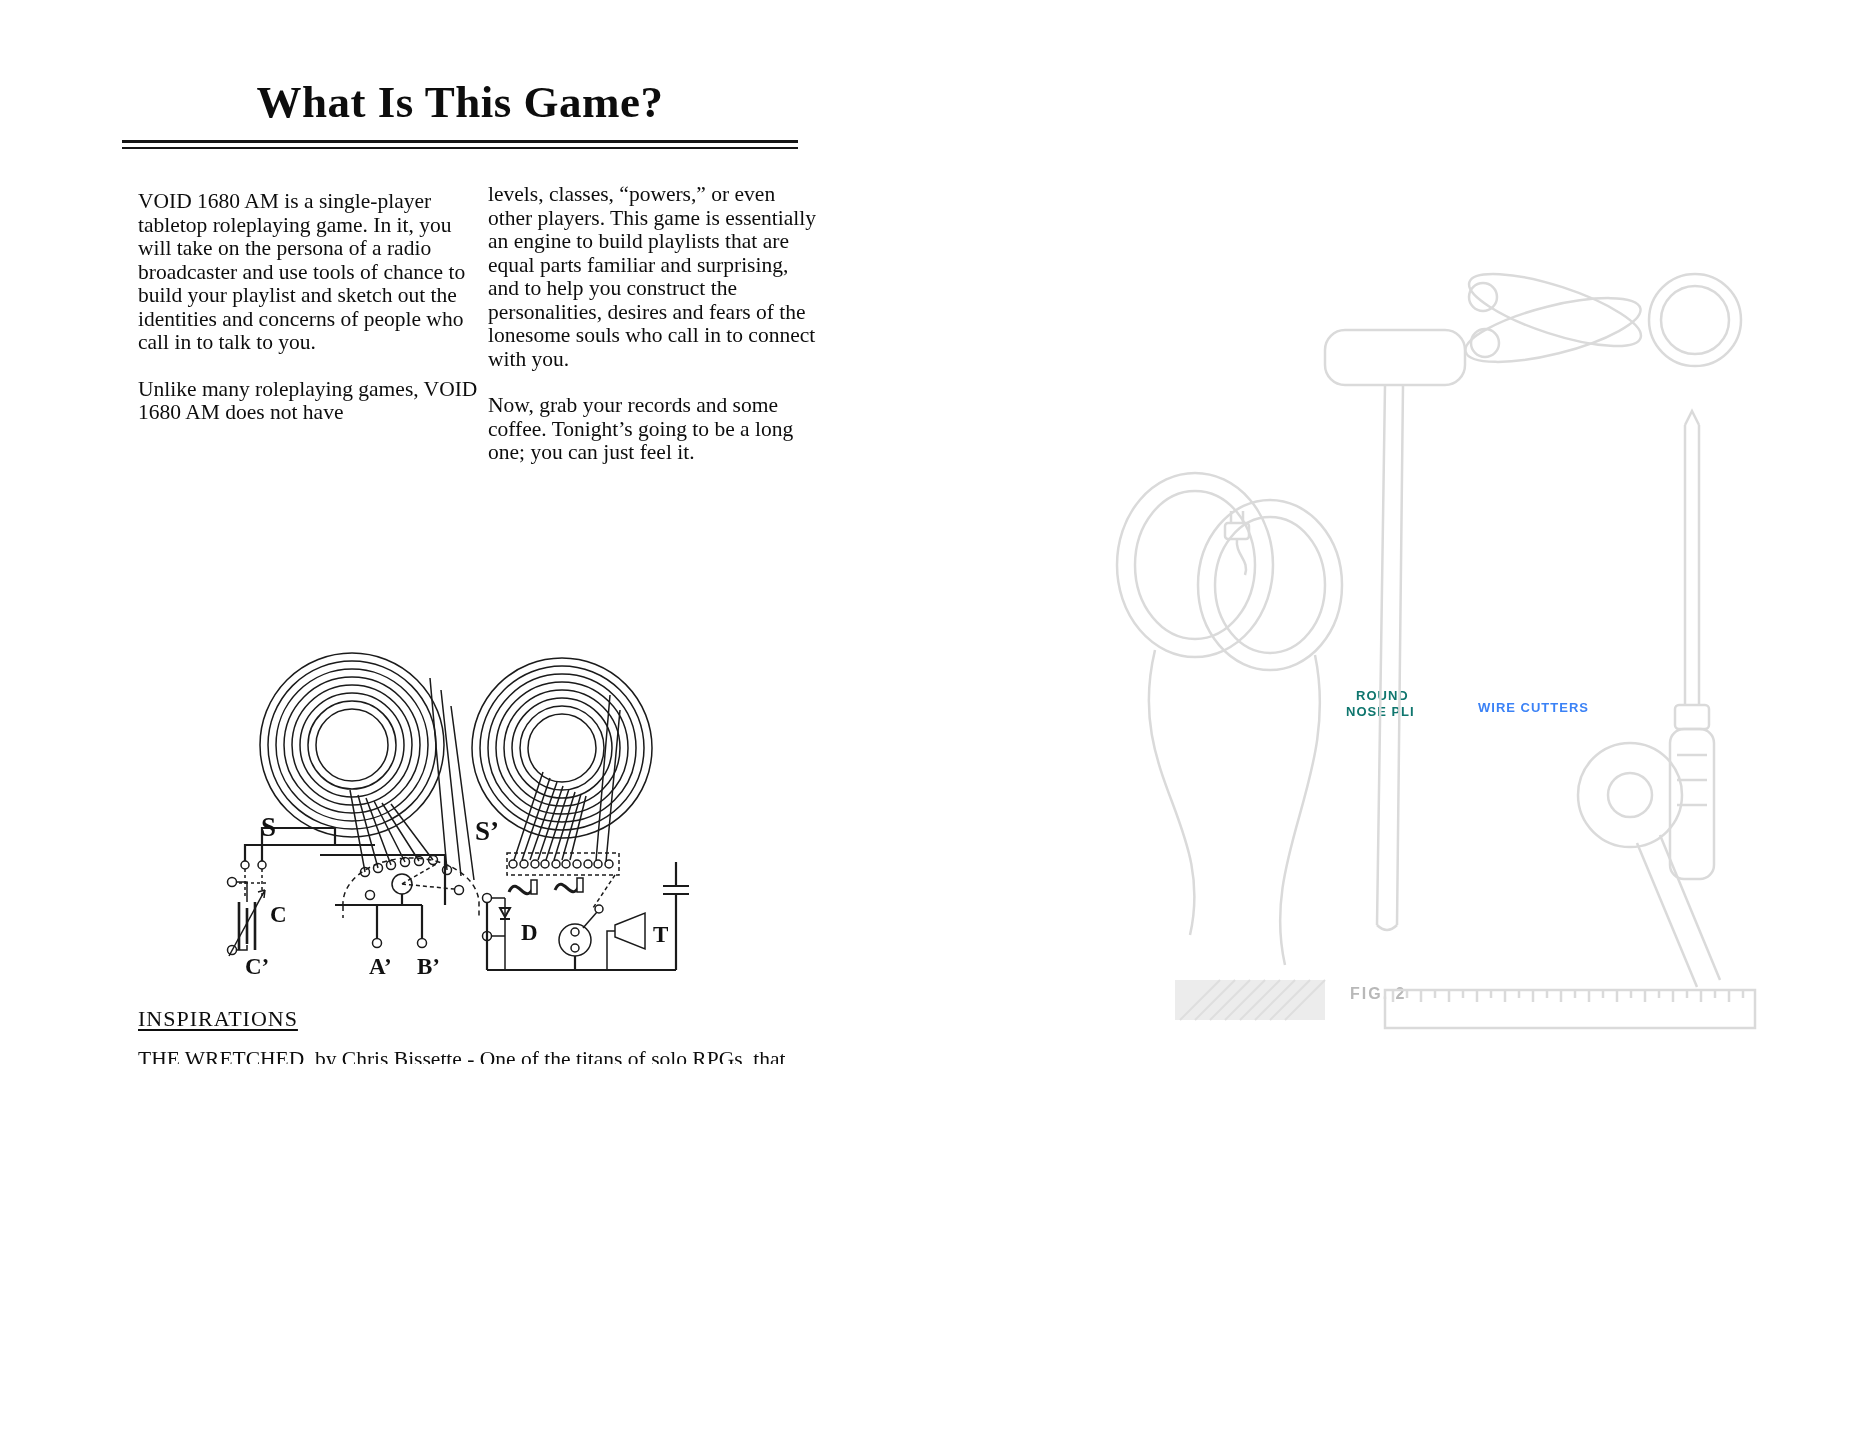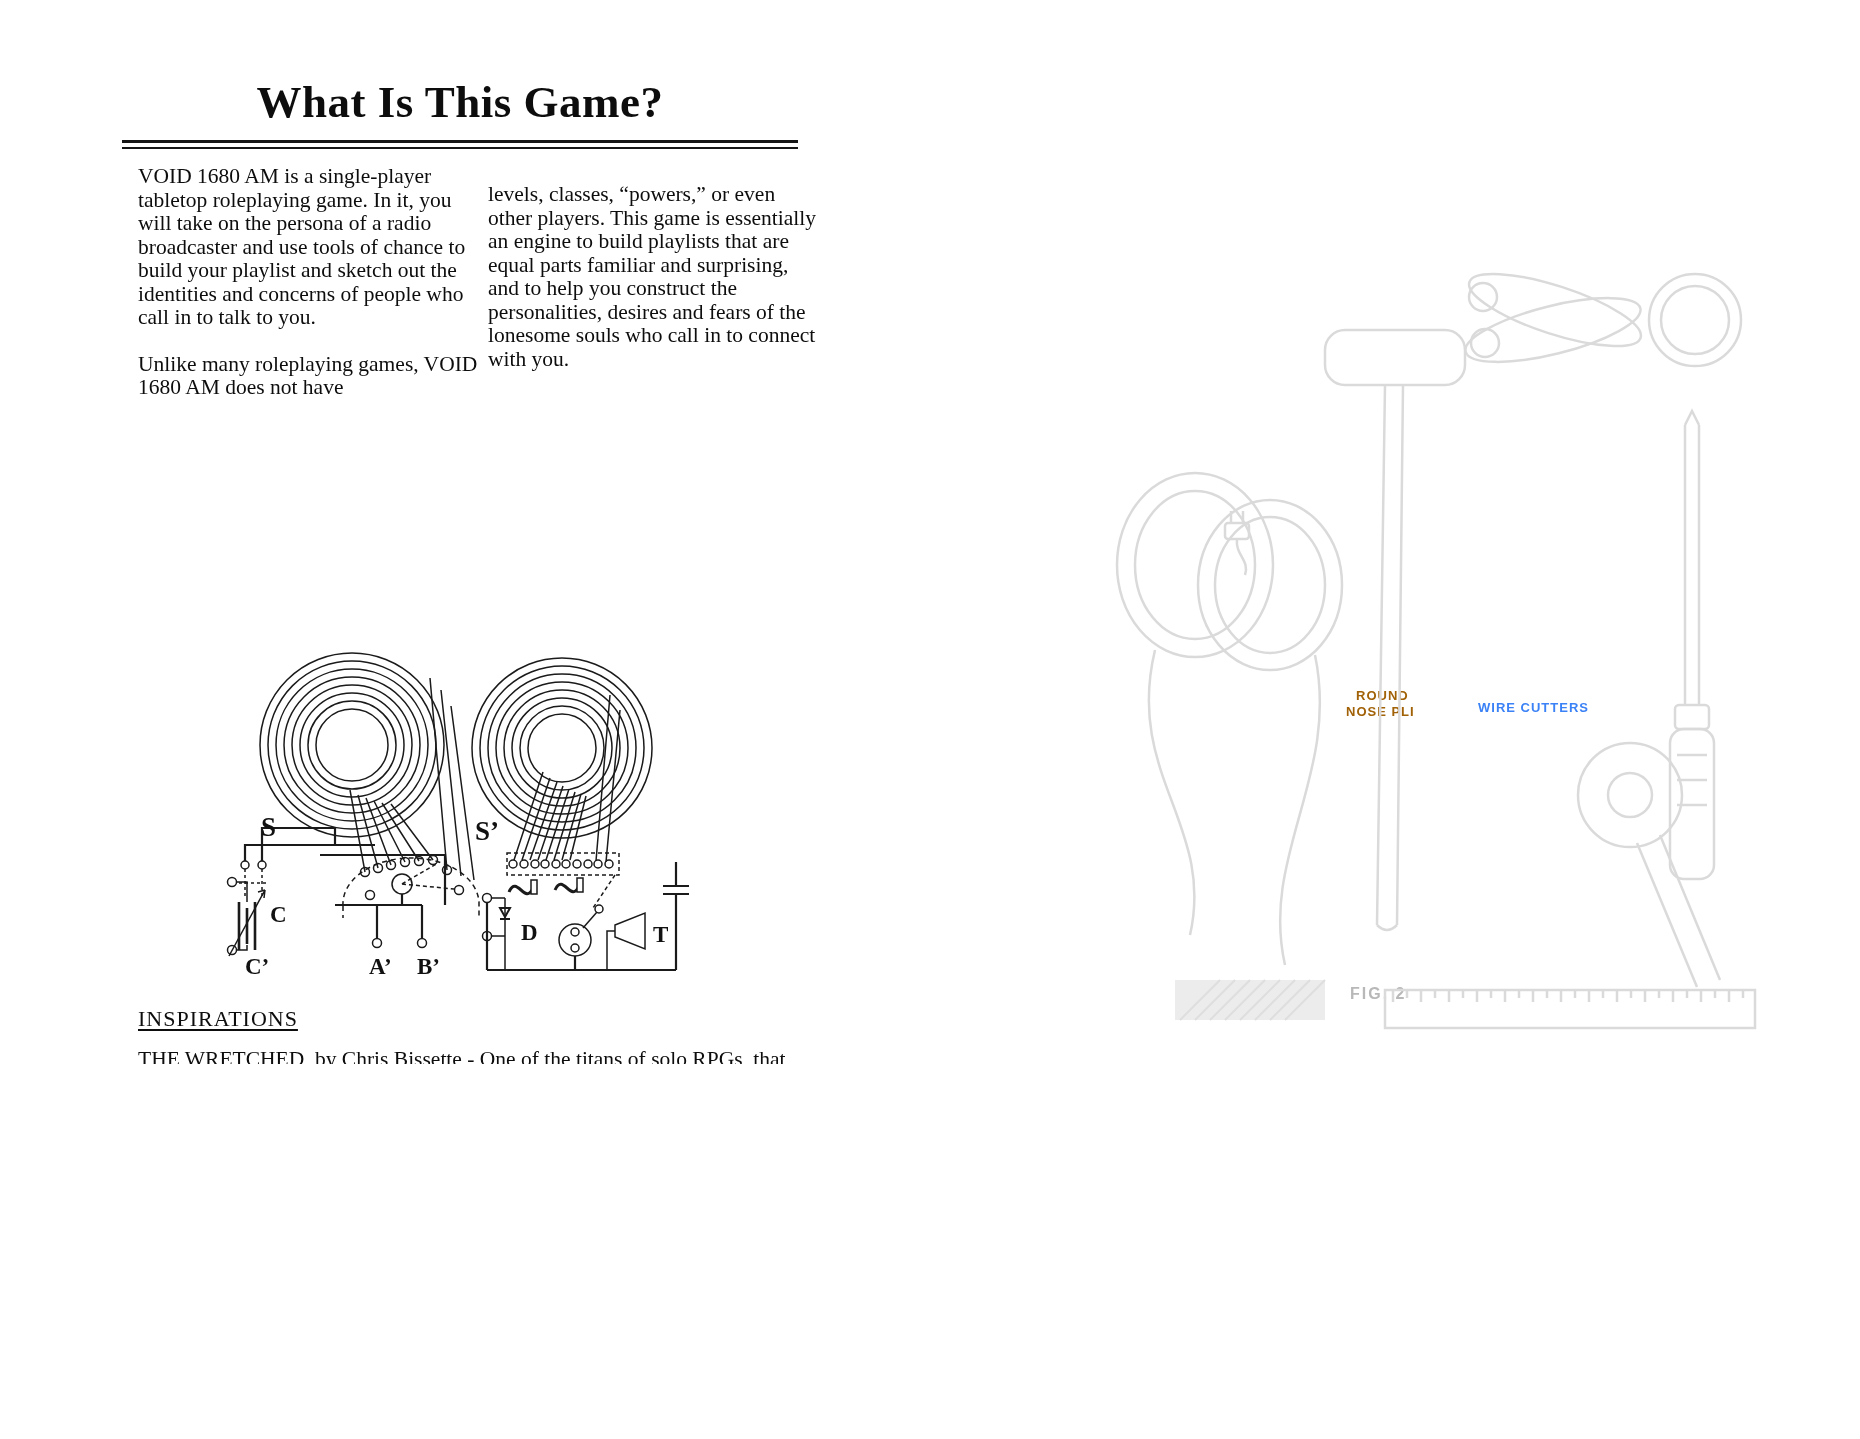--- a/index.html
+++ b/index.html
@@ -18,21 +18,21 @@
   .body-text{font-size:21.5px; line-height:23.5px;}
   .body-text p{margin:0 0 23px 0;}
   .body-text p:last-child{margin-bottom:0;}
   .insp-heading{
     font-size:22px; letter-spacing:1px; text-decoration:underline;
     text-underline-offset:3px;
   }
   .page-number{font-size:40px; text-align:center;}
   .wm-label{
     font-family:"Liberation Sans", sans-serif; font-weight:700;
-    color:#a16207; font-size:13px; letter-spacing:1px; white-space:nowrap;
+    color:#0f766e; font-size:13px; letter-spacing:1px; white-space:nowrap;
   }
   .wm-fig{
     font-family:"Liberation Sans", sans-serif; font-weight:700;
     color:#b8b8b8; font-size:16px; letter-spacing:2px; white-space:nowrap;
   }
   .content-layer{position:relative; z-index:2;}
   .wm-layer{z-index:1;}
   svg text{font-family:"Liberation Serif", serif; font-weight:700; fill:#111;}
 </style>
 </head>
@@ -40,27 +40,28 @@
 
 <div id="spread">
 
   <div class="abs content-layer" style="left:0;top:0;width:860px;height:1439px;">
 
     <div class="abs page-title title-center" style="left:130px;top:76px;width:660px;">
       <span>What Is This Game?</span>
     </div>
     <div class="abs rule-double" style="left:122px;top:140px;width:676px;"></div>
 
-    <div class="abs body-text" style="left:138px;top:165px;width:348px;">
+    <div class="abs body-text" style="left:138px;top:190px;width:348px;">
       <p>VOID 1680 AM is a single-player tabletop roleplaying game. In it, you will take on the persona of a radio broadcaster and use tools of chance to build your playlist and sketch out the identities and concerns of people who call in to talk to you.</p>
       <p>Unlike many roleplaying games, VOID 1680 AM does not have</p>
     </div>
 
     <div class="abs body-text" style="left:488px;top:183px;width:335px;">
       <p>levels, classes, “powers,” or even other players. This game is essentially an engine to build playlists that are equal parts familiar and surprising, and to help you construct the personalities, desires and fears of the lonesome souls who call in to connect with you.</p>
+      <p>Now, grab your records and some coffee. Tonight’s going to be a long one; you can just feel it.</p>
     </div>
 
     <svg class="abs" style="left:225px;top:640px;" width="480" height="350" viewBox="0 0 480 350">
       <g stroke="#1a1a1a" stroke-width="1.5" fill="none">
 
         <circle cx="127" cy="105" r="92"></circle>
           <circle cx="127" cy="105" r="84"></circle>
         <circle cx="127" cy="105" r="76"></circle>
           <circle cx="127" cy="105" r="68"></circle>
         <circle cx="127" cy="105" r="60"></circle>

